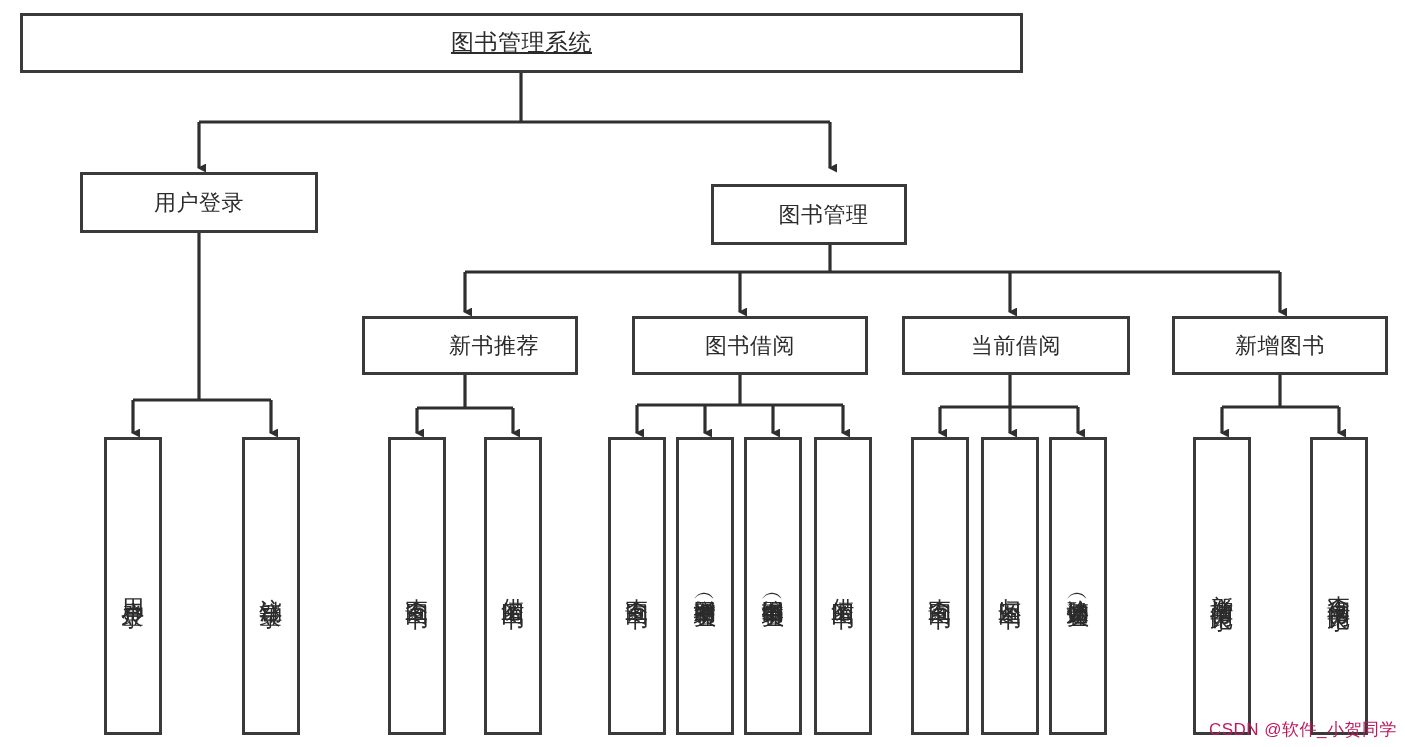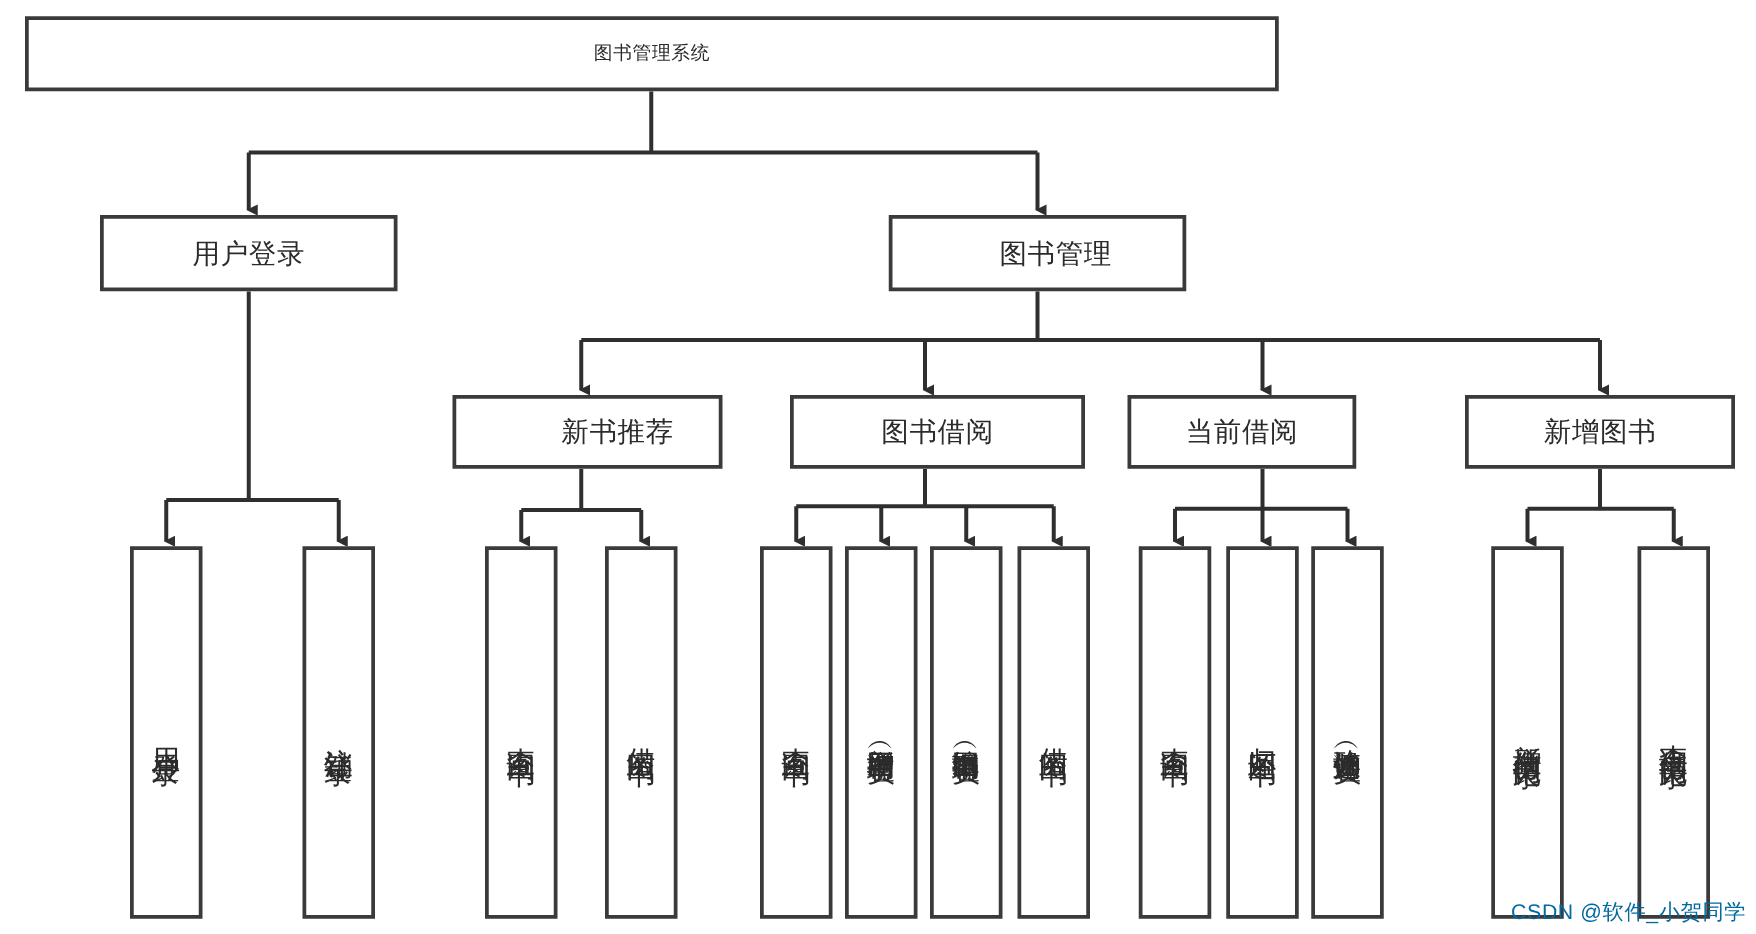--- a/index.html
+++ b/index.html
@@ -34,21 +34,21 @@
     align-items: center;
     justify-content: center;
     color: #2b2b2b;
   }
   .node .label {
     font-size: 22px;
     line-height: 1.18;
     letter-spacing: 0.5px;
     white-space: nowrap;
   }
-  .node.root .label { font-size: 15px; }
+  .node.root .label { font-size: 23px; text-decoration: underline; }
   .node.branch .label { font-size: 22px; }
 
   
   .node.leaf {
     align-items: center;
     justify-content: center;
   }
   .node.leaf .label {
     writing-mode: vertical-rl;
     text-orientation: upright;
@@ -60,21 +60,21 @@
   }
   .node.leaf.tall .label {
     letter-spacing: 1px;
     font-size: 22px;
   }
   .watermark {
     position: absolute;
     right: 8px;
     bottom: 6px;
     font-size: 17px;
-    color: #0369a1;
+    color: #be185d;
     letter-spacing: 0.5px;
     white-space: nowrap;
   }
 </style>
 </head>
 <body>
 
 <div id="canvas">
 
   <svg id="edges" viewBox="0 0 1405 747">
@@ -127,31 +127,31 @@
     </g>
   </svg>
 
   <div class="node root" style="left:20px; top:13px; width:1003px; height:60px;">
     <span class="label">图书管理系统</span>
   </div>
 
   <div class="node branch" style="left:80px; top:172px; width:238px; height:61px;">
     <span class="label">用户登录</span>
   </div>
-  <div class="node branch" style="left:711px; top:172px; width:238px; height:61px;padding-left:29px;">
+  <div class="node branch" style="left:711px; top:184px; width:196px; height:61px;padding-left:29px;">
     <span class="label">图书管理</span>
   </div>
 
   <div class="node branch" style="left:362px; top:316px; width:216px; height:59px;padding-left:48px;">
     <span class="label">新书推荐</span>
   </div>
   <div class="node branch" style="left:632px; top:316px; width:236px; height:59px;">
     <span class="label">图书借阅</span>
   </div>
-  <div class="node branch" style="left:902px; top:316px; width:183px; height:59px;">
+  <div class="node branch" style="left:902px; top:316px; width:228px; height:59px;">
     <span class="label">当前借阅</span>
   </div>
   <div class="node branch" style="left:1172px; top:316px; width:216px; height:59px;">
     <span class="label">新增图书</span>
   </div>
 
   <div class="node leaf" style="left:104px; top:437px; width:58px; height:298px;">
     <span class="label">用户登录</span>
   </div>
   <div class="node leaf" style="left:242px; top:437px; width:58px; height:298px;">

